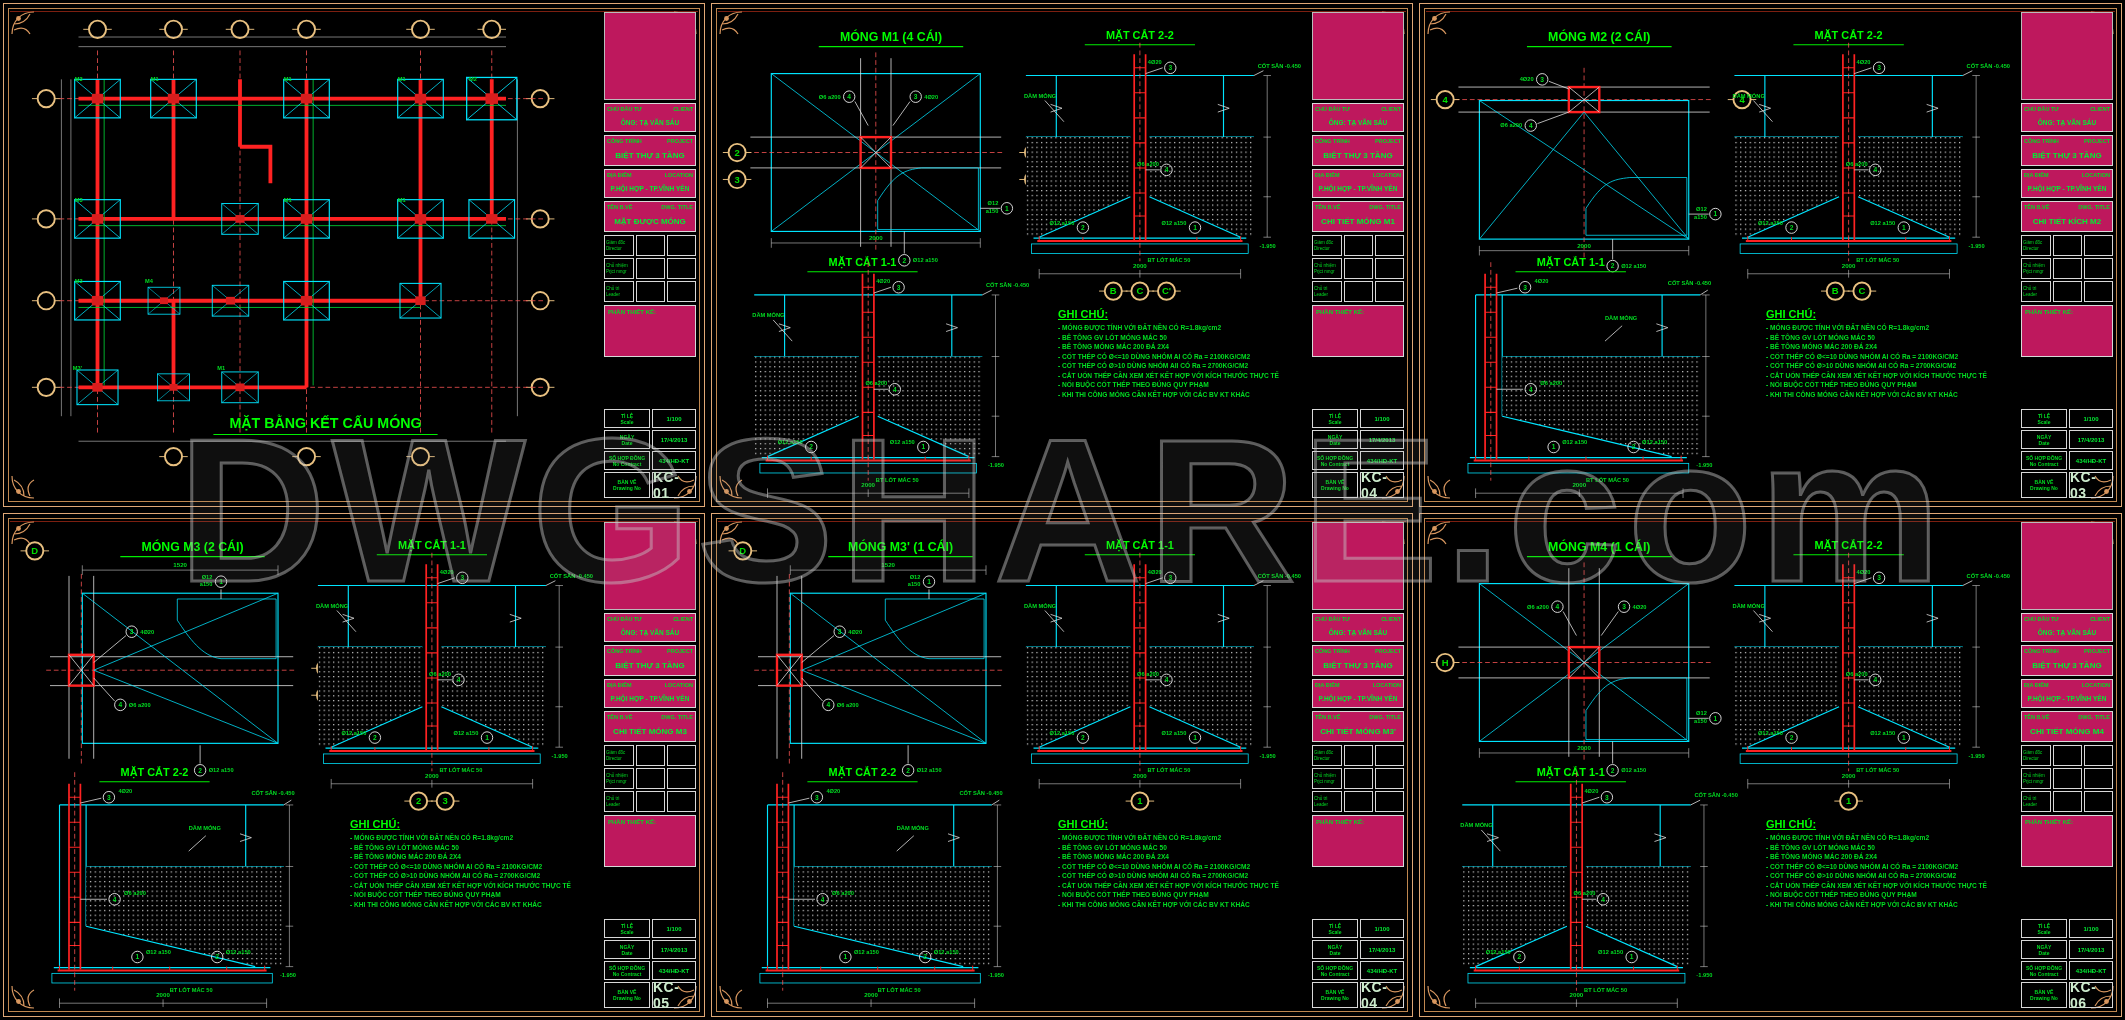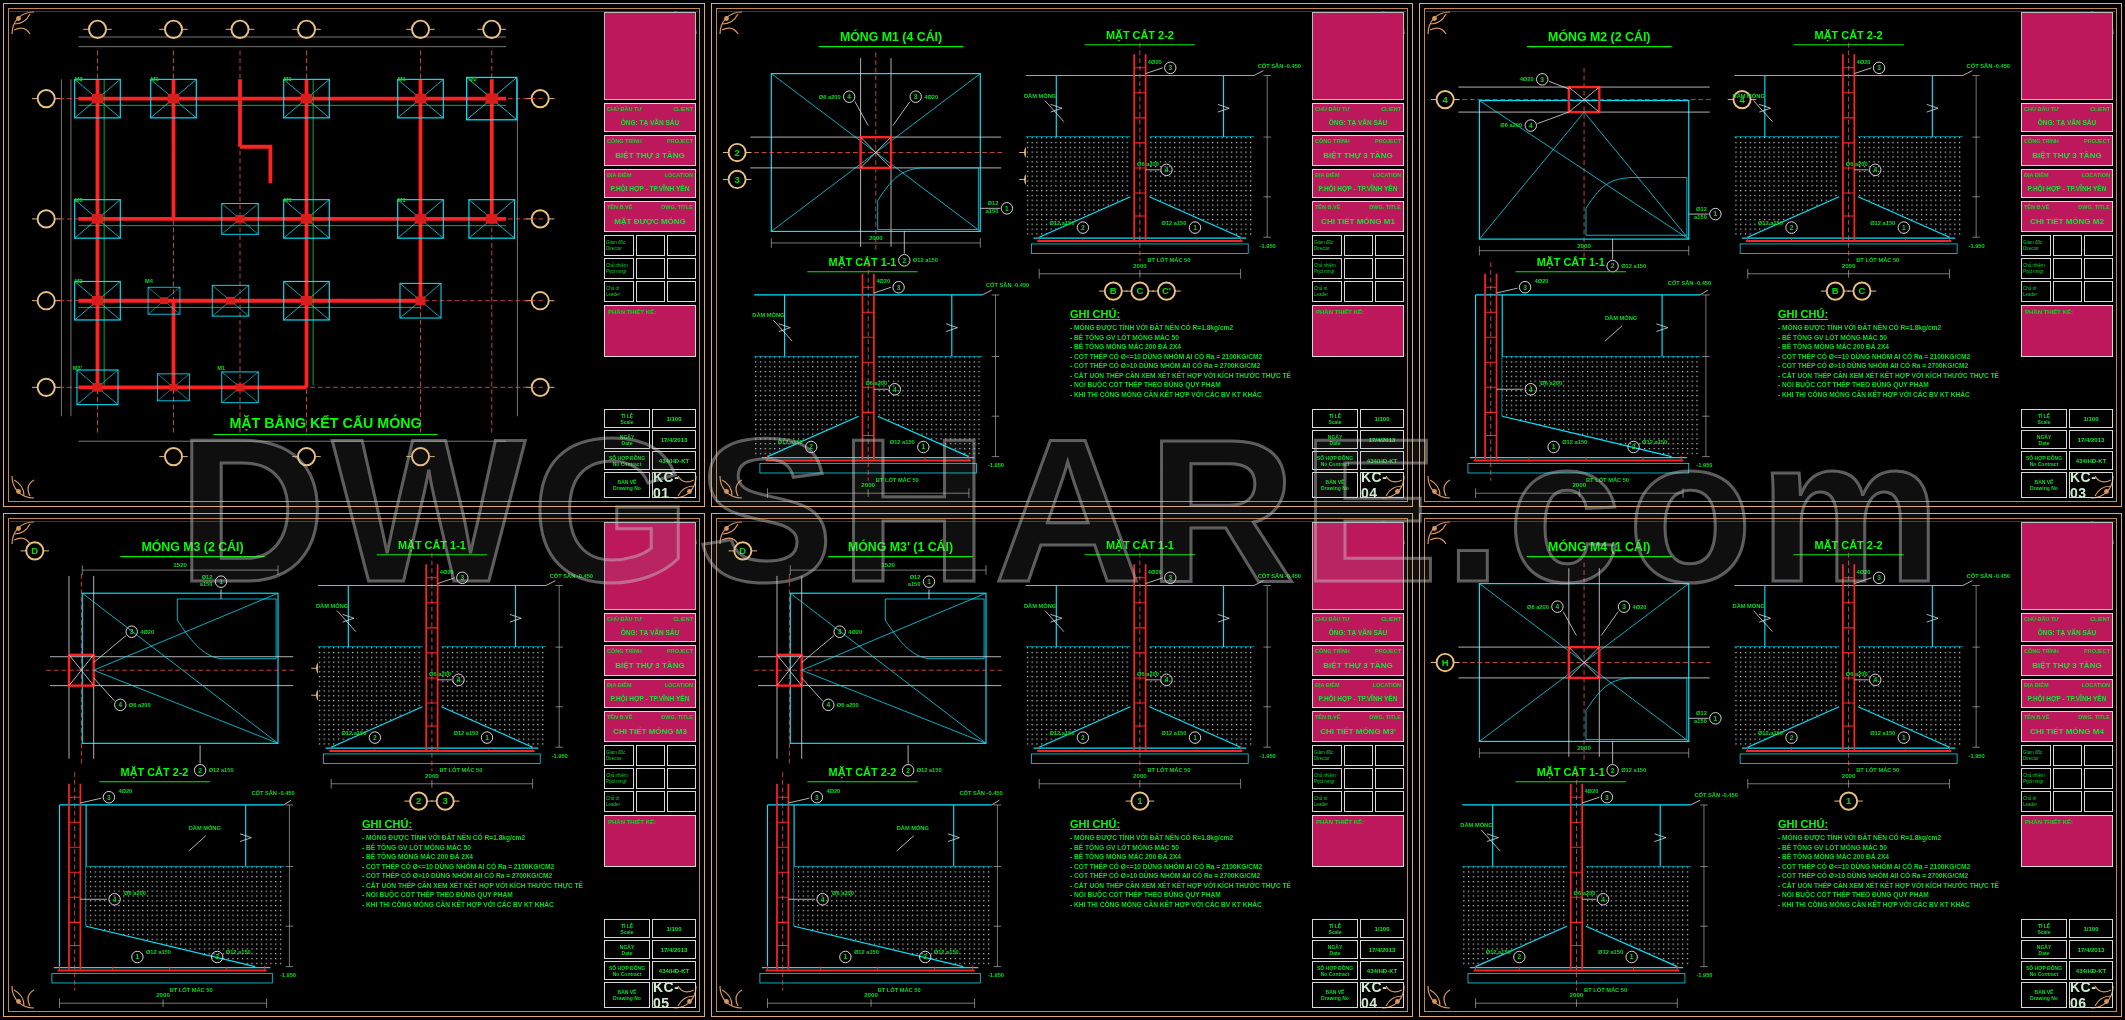--- a/index.html
+++ b/index.html
@@ -32,21 +32,21 @@
   .f-lab{width:44px;border:1px solid #d8d8d8;font-size:5px;font-weight:bold;color:#00dd22;
     display:flex;flex-direction:column;align-items:center;justify-content:center;line-height:1.2;}
   .f-val{flex:1;border:1px solid #d8d8d8;color:#00ee33;font-size:6px;font-weight:bold;
     display:flex;align-items:center;justify-content:center;}
   .f-val.knum{font-size:14px;color:#cdeccd;letter-spacing:0.5px;}
   .corn{position:absolute;width:26px;height:26px;pointer-events:none;}
   .c-tl{top:10px;left:10px;}
   .c-tr{top:10px;right:10px;transform:rotate(90deg);}
   .c-br{bottom:10px;right:10px;transform:rotate(180deg);}
   .c-bl{bottom:10px;left:10px;transform:rotate(270deg);}
-  .notes{position:absolute;left:350px;top:296px;width:252px;}
+  .notes{position:absolute;left:338px;top:296px;width:252px;}
   .notes-title{color:#00ff00;font-weight:bold;font-size:11px;text-decoration:underline;margin-bottom:4px;}
   .note-line{color:#00dd22;font-size:6.6px;font-weight:bold;margin:2.5px 0;white-space:nowrap;}
   .wm{position:absolute;inset:0;display:flex;align-items:center;justify-content:center;
     z-index:40;pointer-events:none;}
   .wm span{font-size:205px;font-weight:bold;letter-spacing:6px;color:rgba(150,150,150,0.10);
     -webkit-text-stroke:3px rgba(200,200,200,0.45);white-space:nowrap;}
   
   .cy{stroke:#00e5ff;fill:none;stroke-width:1.2;}
   .cyth{stroke:#00e5ff;fill:none;stroke-width:0.8;}
   .rd{stroke:#ff2222;fill:none;}
@@ -694,21 +694,21 @@
               <span>ĐỊA ĐIỂM</span>
               <span>LOCATION</span>
             </div>
           <div class="tb-val sm">P.HỘI HỢP - TP.VĨNH YÊN</div>
         </div>
         <div class="tb-cell">
           <div class="tb-lr">
               <span>TÊN B.VẼ</span>
               <span>DWG. TITLE</span>
             </div>
-          <div class="tb-val">CHI TIẾT MÓNG M2</div>
+          <div class="tb-val">CHI TIẾT KÍCH M2</div>
         </div>
         <div class="tb-staff">
           <div class="st-row">
               <div class="st-lab">
                 <span>Giám đốc</span>
                 <span>Director</span>
               </div>
               <div class="st-c"></div>
               <div class="st-c"></div>
             </div>

